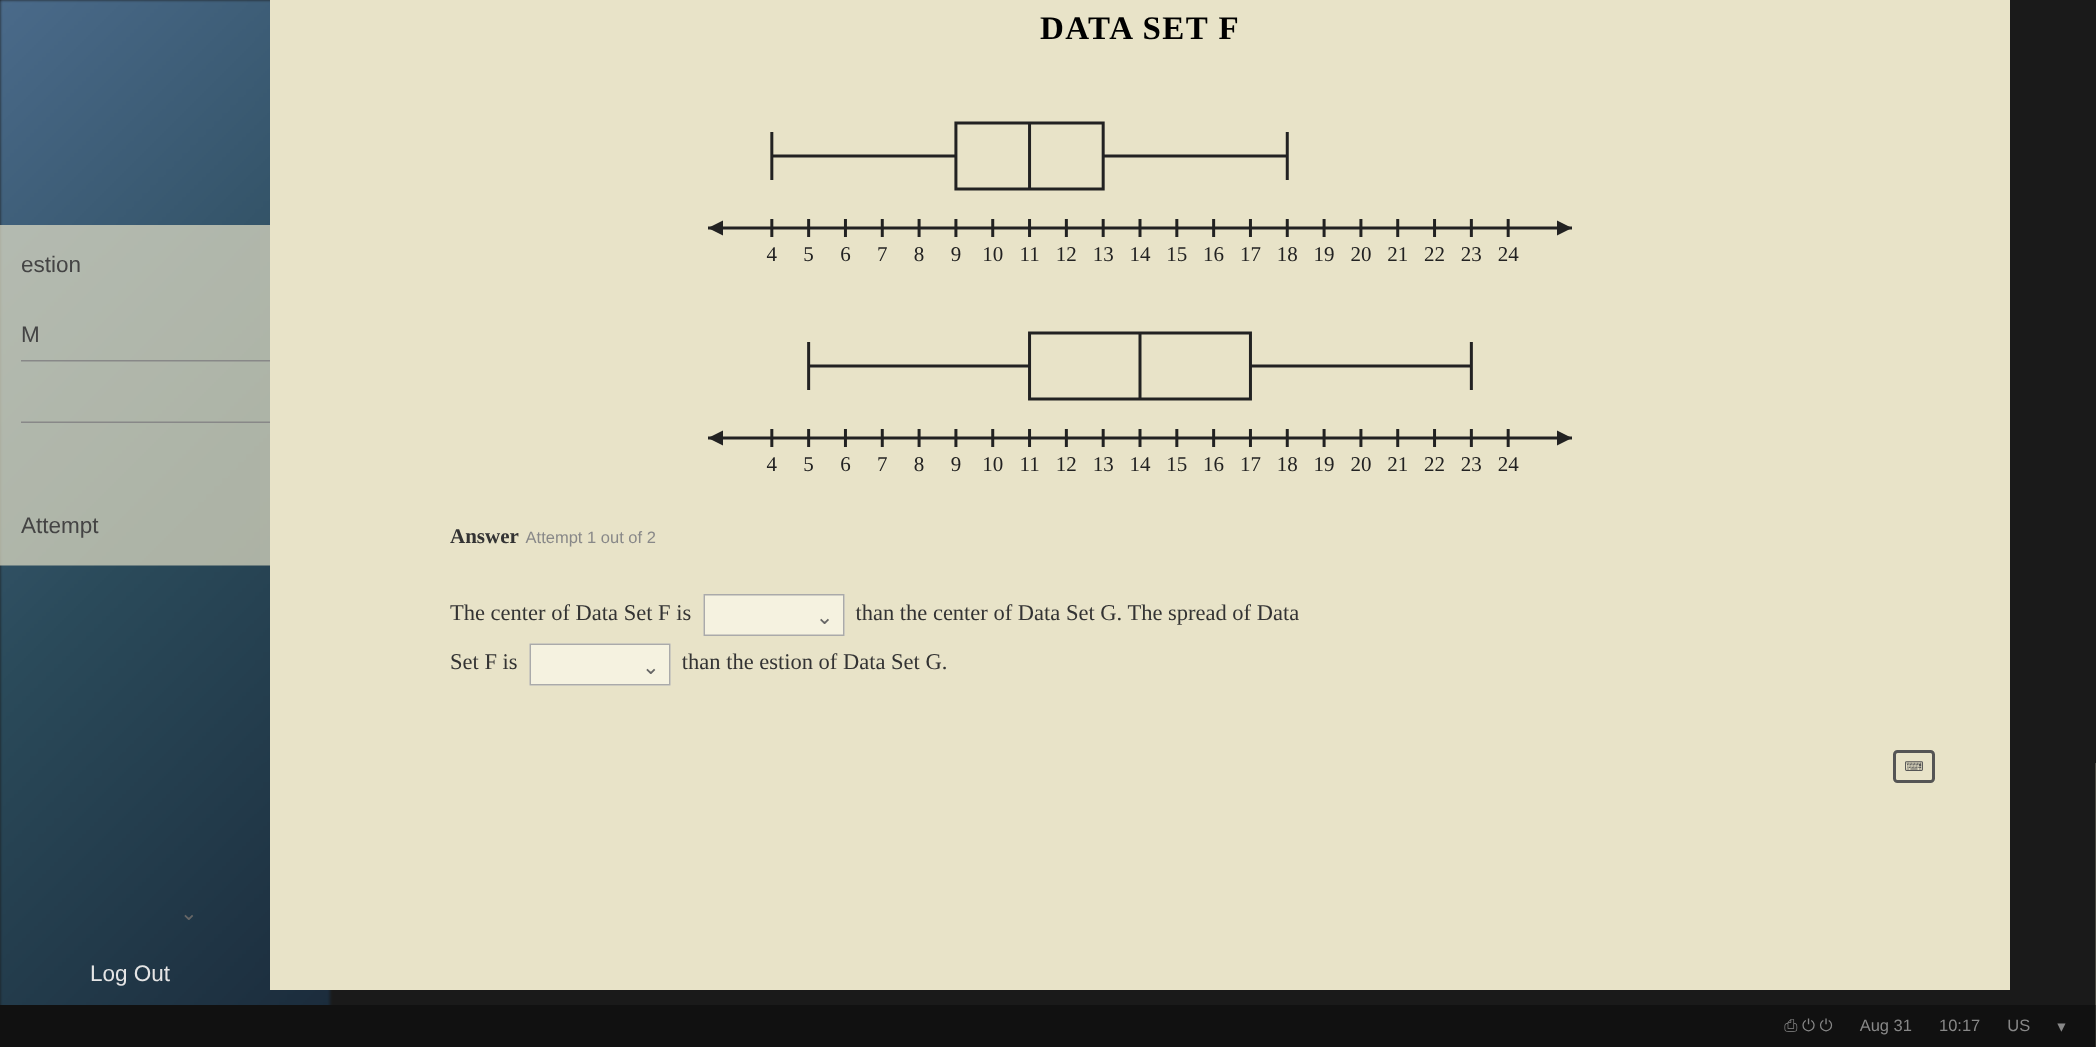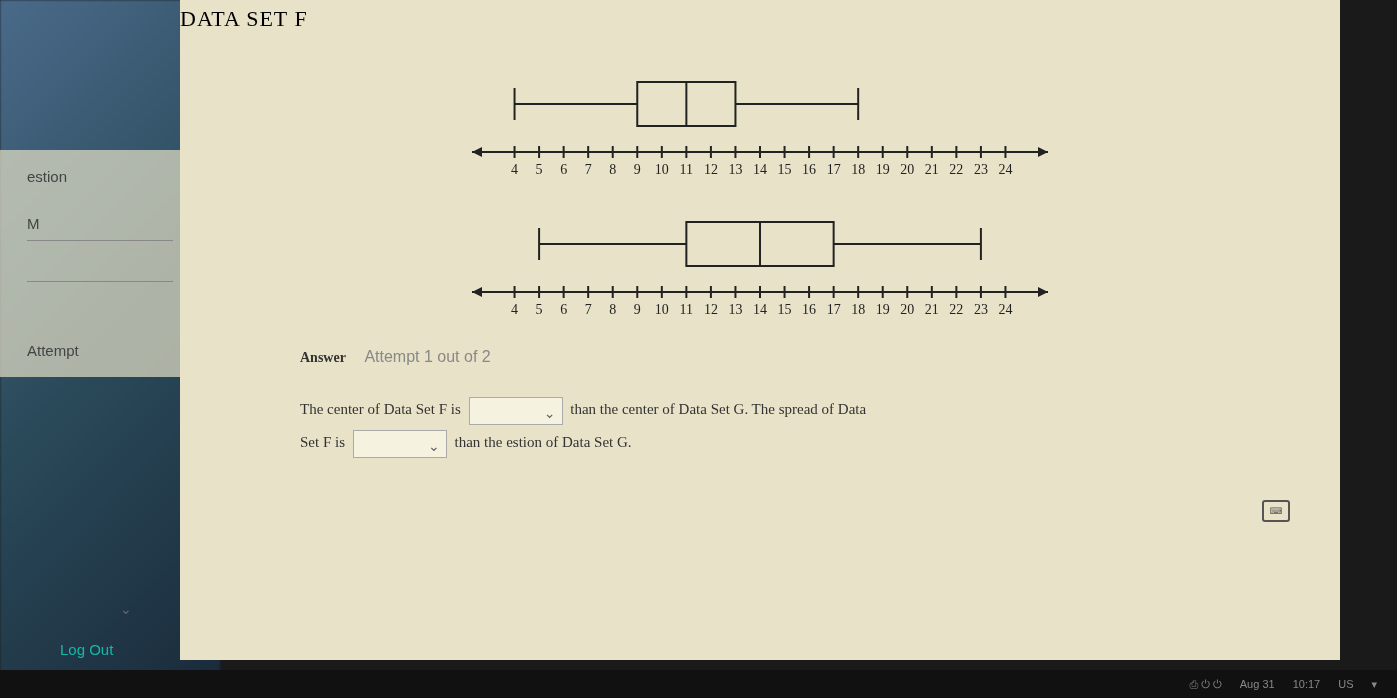--- a/index.html
+++ b/index.html
@@ -1,31 +1,31 @@
 <!DOCTYPE html>
 <html><head>
 <meta charset="utf-8">
 <style>
 html,body{margin:0;padding:0;width:1397px;height:698px;overflow:hidden;font-family:Georgia,serif;background:#1a1a1a}
 .desktop{position:absolute;left:0;top:0;width:220px;height:698px;background:linear-gradient(135deg,#4a6a8a 0%,#2a4a5a 50%,#1a2a3a 100%);filter:blur(1px)}
 .overlay{position:absolute;left:0;top:150px;width:180px;background:rgba(230,225,200,.7);padding:10px;color:#444}
-.overlay div{margin:8px 17px;font-family:Arial,sans-serif;font-size:15px}
+.overlay div{margin:8px 4px;font-family:Arial,sans-serif;font-size:15px}
 .sep{border-top:1px solid #888;margin:15px 0}
 .main{position:absolute;left:180px;top:0;width:1160px;height:660px;background:#e8e3c8}
-.title{font-size:22px;font-weight:400;letter-spacing:1px;margin:6px 0 10px}
+.title{font-size:22px;text-align:center;font-weight:700;letter-spacing:1px;margin:6px 0 10px}
 .chart-area{position:relative;width:600px;margin:0 auto}
 svg{display:block;margin:0 auto}
 .answer-section{margin:24px 0 0 120px;font-size:18px;color:#333}
 .answer-head{font-weight:700;font-size:14px}
-.attempt{color:#888;font-family:Arial,sans-serif;font-size:16px;margin-left:14px}
+.attempt{color:#888;font-family:Arial,sans-serif;font-size:11px;margin-left:0}
 .sentence{margin-top:26px;line-height:2.2;font-size:15px}
 .sel{display:inline-block;border:1px solid #aaa;background:#f5f2e0;padding:2px 24px 2px 8px;margin:0 4px;position:relative;min-width:60px;height:22px;vertical-align:middle;font-size:14px}
 .sel::after{content:"⌄";position:absolute;right:6px;top:1px;color:#666;font-size:14px}
 .keyb-icon{position:absolute;right:50px;top:500px;width:24px;height:18px;border:2px solid #555;border-radius:3px;display:flex;align-items:center;justify-content:center;font-size:9px;color:#555}
-.logout{position:absolute;left:60px;bottom:40px;font-family:Arial,sans-serif;font-size:15px;color:#14b8a6}
+.logout{position:absolute;left:60px;bottom:40px;font-family:Arial,sans-serif;font-size:15px;color:#e5e5e5}
 .chev{position:absolute;left:120px;bottom:80px;color:#666;font-size:14px}
 .taskbar{position:absolute;left:0;bottom:0;width:1397px;height:28px;background:#111;color:#888;font-family:Arial,sans-serif;font-size:11px;display:flex;justify-content:flex-end;align-items:center;padding-right:20px;box-sizing:border-box;gap:18px}
 </style>
 </head>
 <body>
 
 <div class="desktop"></div>
 
 <div class="overlay">
   <div>estion</div>

